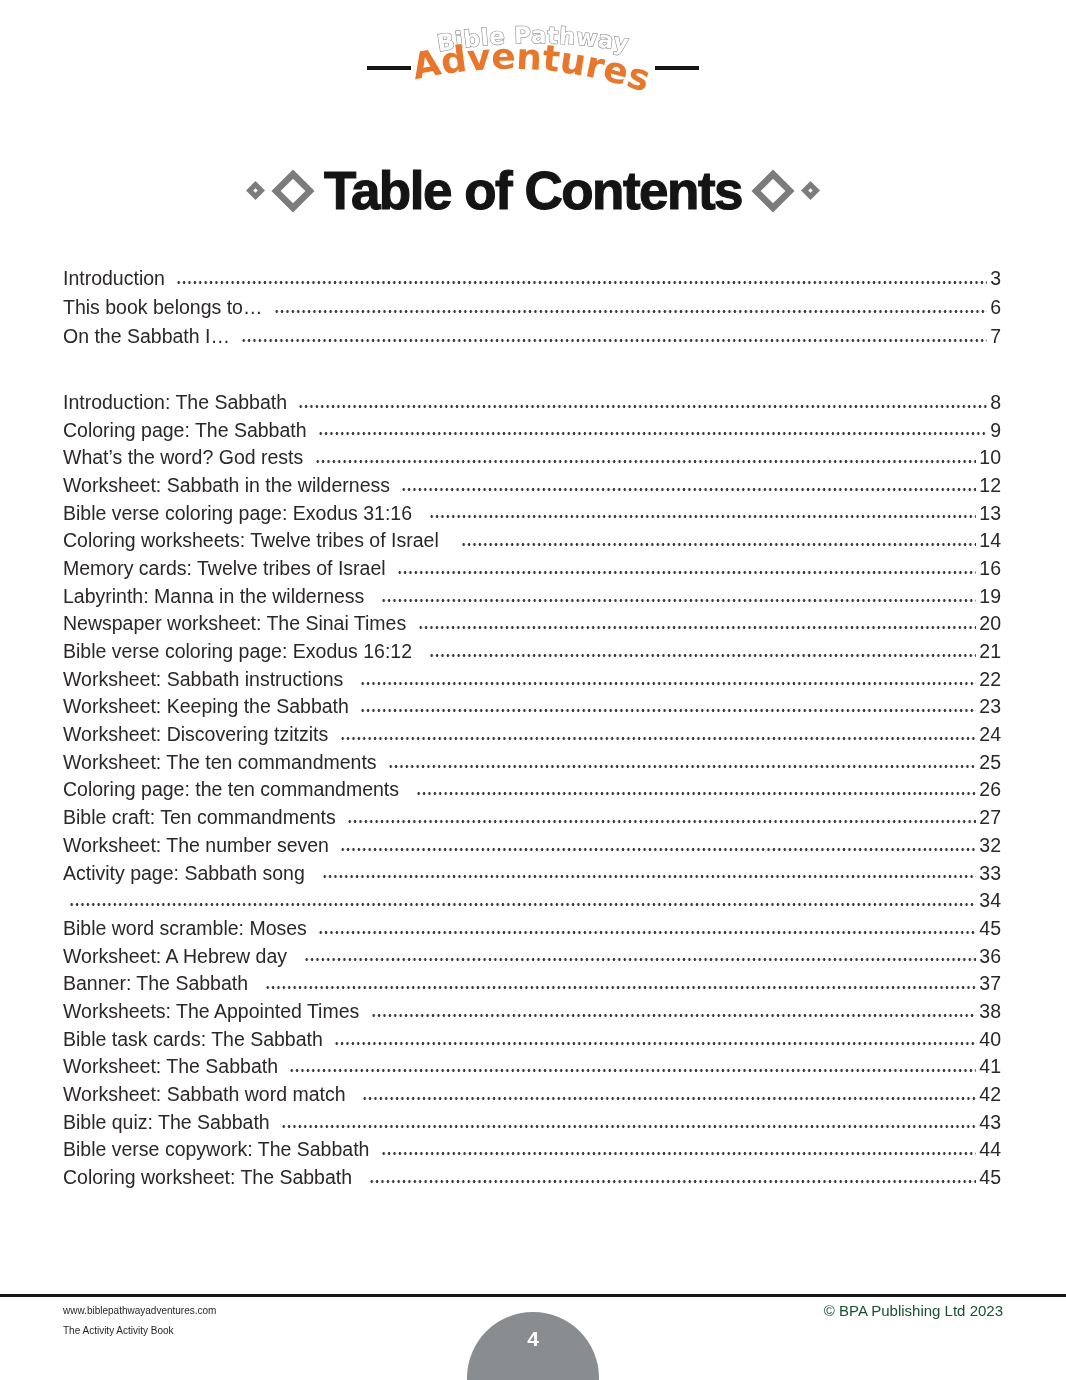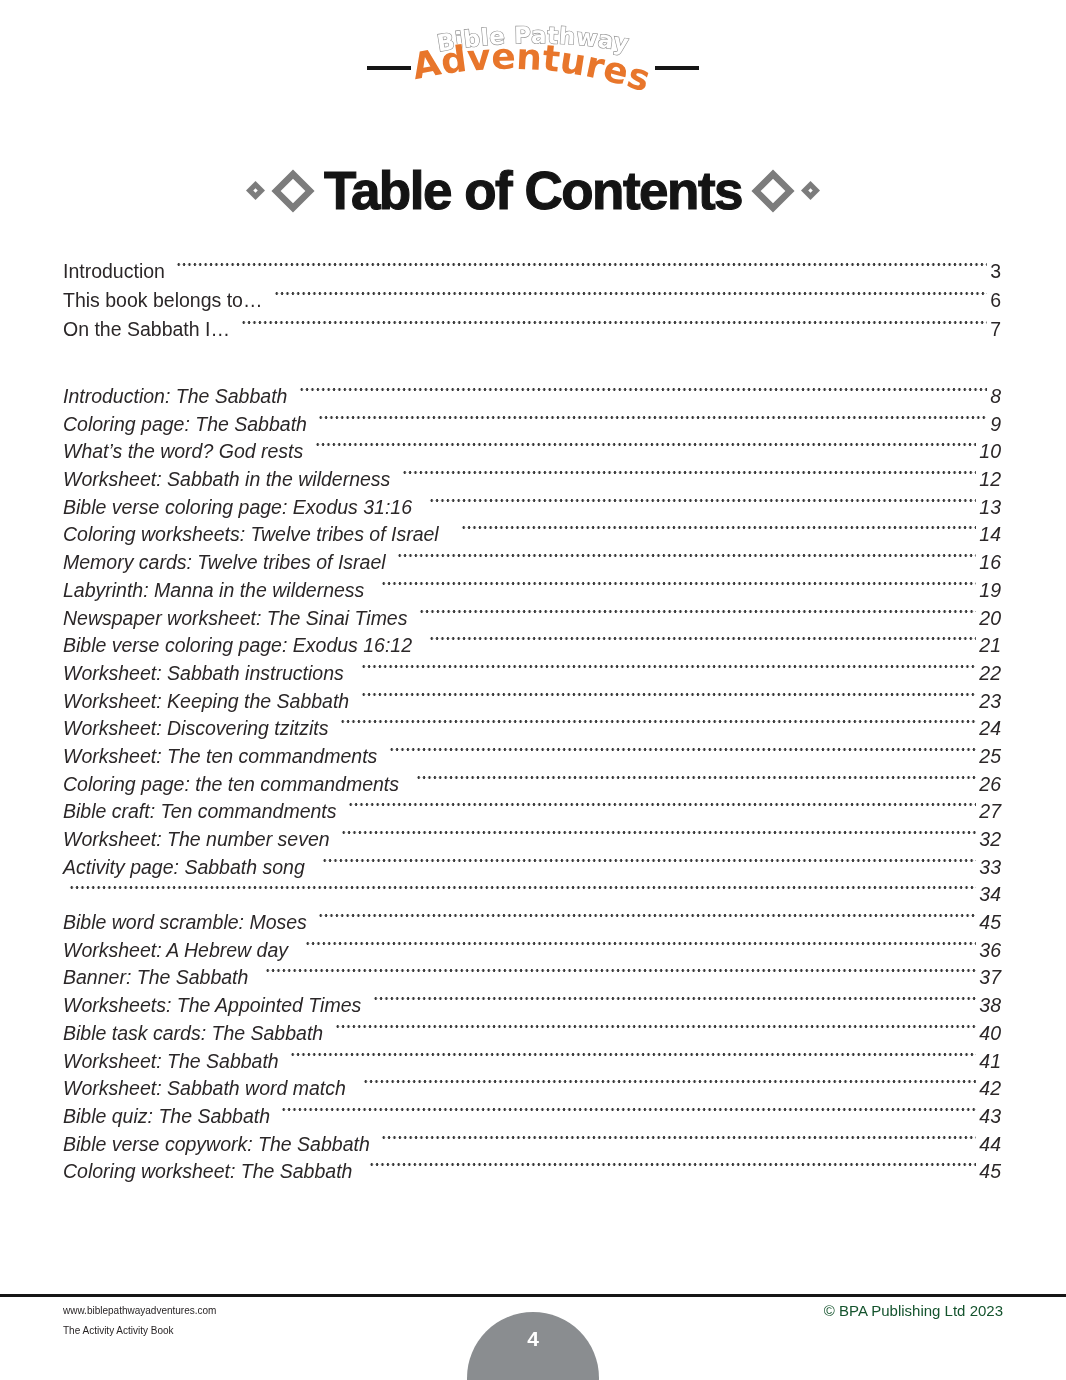--- a/index.html
+++ b/index.html
@@ -21,23 +21,23 @@
 
   
   .title-row { position:absolute; top:164px; left:0; right:0; margin:0;
                display:flex; justify-content:center; align-items:center; }
   .diamond-pair { display:flex; align-items:center; gap:3px; }
   .title-text { font-size:53px; font-weight:bold; letter-spacing:-1.5px; line-height:1;
                 color:#141414; -webkit-text-stroke:1.1px #141414; padding:0 8px; }
 
   
   .toc { position:absolute; top:261px; left:63px; width:938px; font-size:19.5px; }
-  .toc-row { display:flex; }
+  .toc-row { display:flex; align-items:flex-end; }
   .front-matter .toc-row { height:29px; }
-  .entries .toc-row { height:27.7px;font-style:italic; }
+  .entries .toc-row { height:27.7px; }
   .toc-gap { height:38px; }
   .toc-label { white-space:pre; line-height:1.12; }
   .toc-page  { line-height:1.12; }
   .toc-leader { flex:1 1 auto; height:7px; margin:0 3px 4px 6px;
     background-image:radial-gradient(circle, #3a3a3a 1.15px, rgba(0,0,0,0) 1.5px);
     background-size:5.4px 7px; background-repeat:repeat-x; background-position:left center; }
 
   
   .footer-rule { position:absolute; top:1294px; left:0; width:1066px; height:3px; background:#161616; }
   .footer-left { position:absolute; top:1301px; left:63px; font-size:10px; line-height:20px; color:#231f20; }

